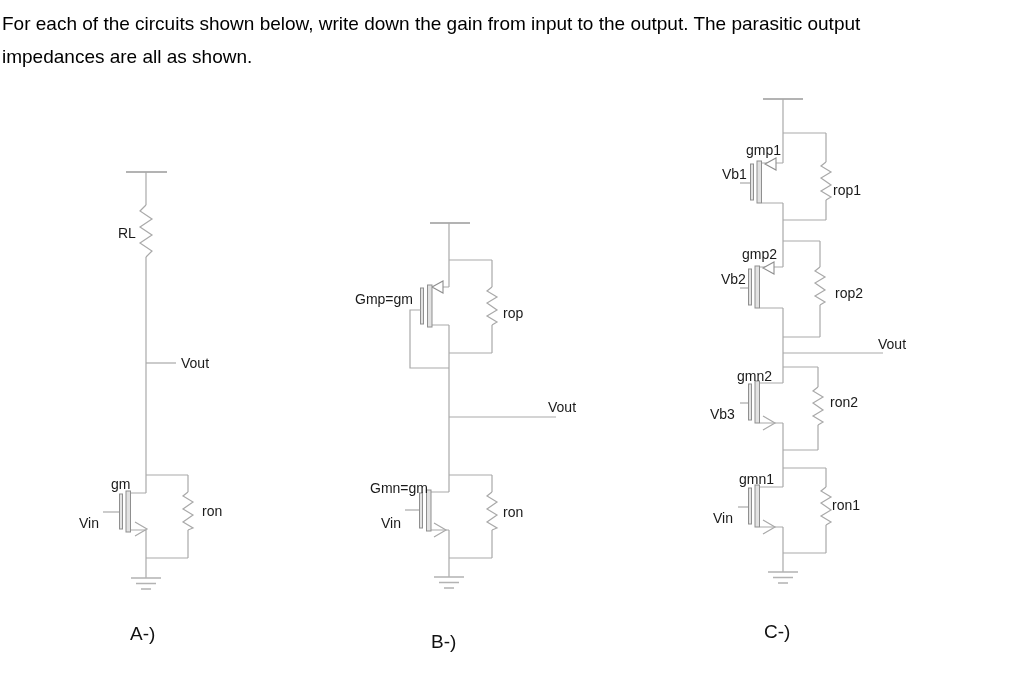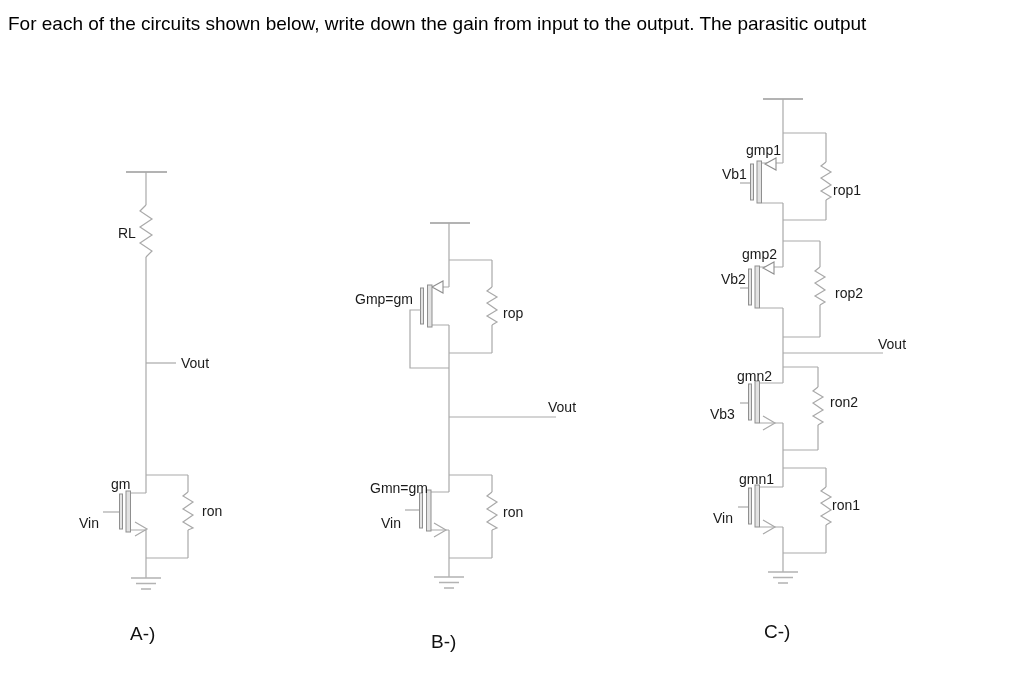--- a/index.html
+++ b/index.html
@@ -1,34 +1,35 @@
 <!DOCTYPE html>
 <html><head>
 <meta charset="utf-8">
 <style>
   html,body{margin:0;padding:0;background:#ffffff;}
   .page{position:relative;width:1024px;height:698px;background:#ffffff;overflow:hidden;
         font-family:"Liberation Sans",sans-serif;color:#1a1a1a;}
-  .statement{position:absolute;left:8px;top:7px;width:1016px;font-size:19px;line-height:33px;color:#000;}
+  .statement{position:absolute;left:2px;top:7px;width:1016px;font-size:19px;line-height:33px;color:#000;}
   .circuit{position:absolute;}
   .wire{stroke:#a9a9a9;stroke-width:1.2;fill:none;}
   .rail{stroke:#b3b3b3;stroke-width:2;fill:none;}
   .gnd{stroke:#b3b3b3;stroke-width:1.6;fill:none;}
   .bar{fill:#e2e2e2;stroke:#8f8f8f;stroke-width:1;}
   .tri{fill:#ffffff;stroke:#8f8f8f;stroke-width:1.1;}
   .lbl{font-family:"Liberation Sans",sans-serif;font-size:14px;fill:#1a1a1a;}
   .cap{font-family:"Liberation Sans",sans-serif;font-size:19px;fill:#111;}
 </style>
 </head>
 <body>
 
 <div class="page">
 
   <div class="statement">
     <div>For each of the circuits shown below, write down the gain from input to the output. The parasitic output</div>
+    <div>impedances are all as shown.</div>
   </div>
 
   <svg class="circuit" style="left:55px;top:160px" width="185" height="500" viewBox="55 160 185 500">
     <path class="rail" d="M126,172 H167"></path>
     <path class="wire" d="M146,172 V205"></path>
     <polyline class="wire" points="146,205 140,211 152,219 140,227 152,235 140,243 152,251 146,257"></polyline>
     <text class="lbl" x="118" y="238">RL</text>
     <path class="wire" d="M146,257 V493"></path>
     <path class="wire" d="M146,363 H176"></path>
     <text class="lbl" x="181" y="368">Vout</text>

